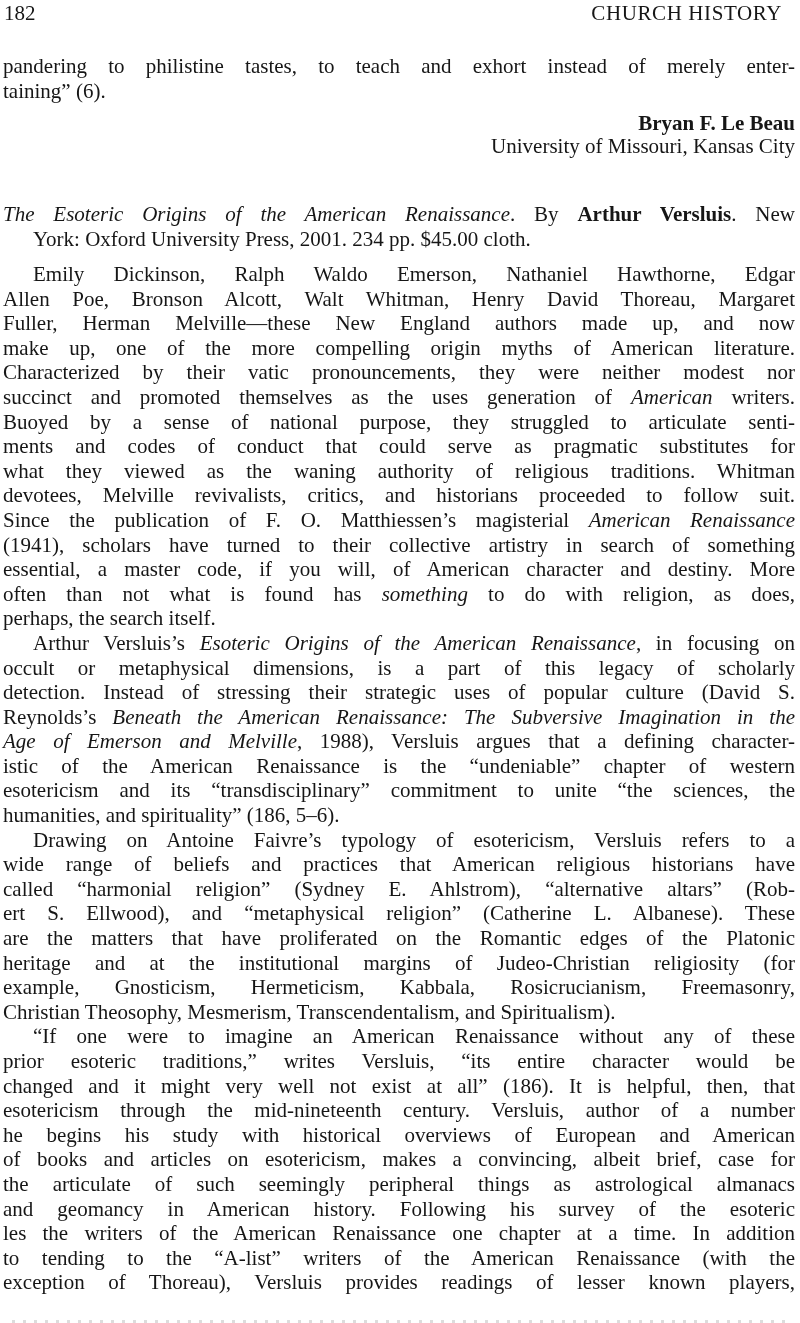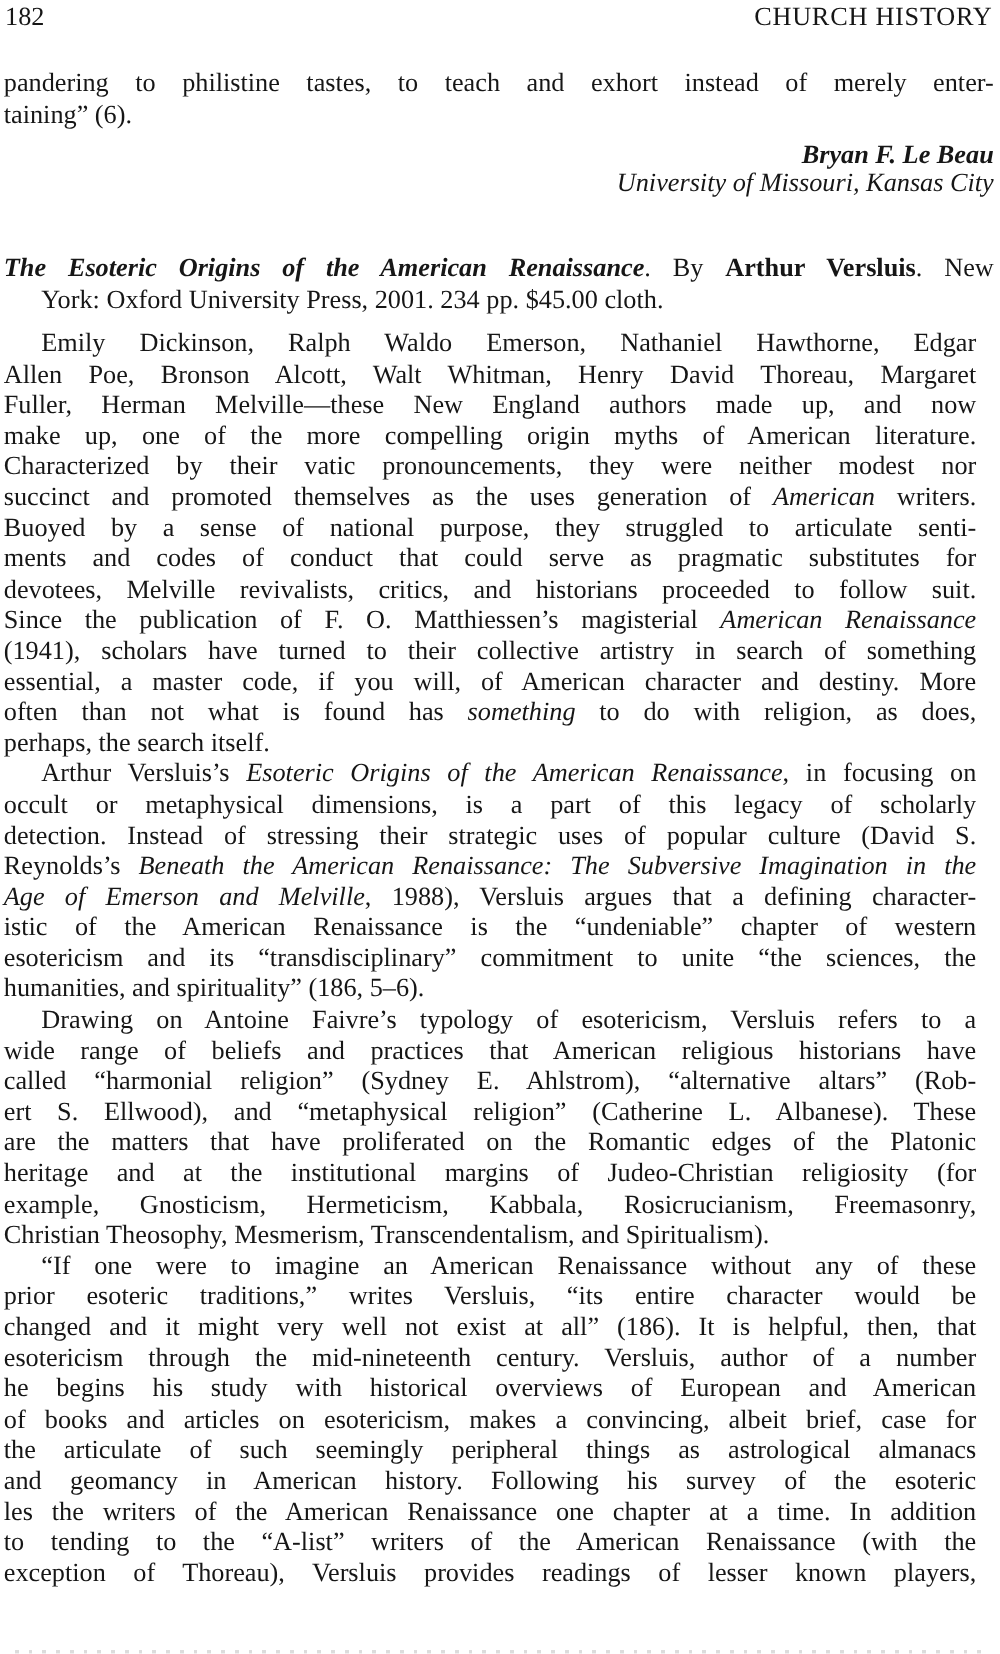--- a/index.html
+++ b/index.html
@@ -7,43 +7,43 @@
     position:relative;
     width:800px;height:1323px;
     background:#ffffff;
     color:#161616;
     font-family:"Liberation Serif","DejaVu Serif",serif;
     font-size:21px;
     line-height:24.6px;
     overflow:hidden;
   }
   .running-header{
-    position:absolute;top:1px;left:4px;right:6px;
+    position:absolute;top:1px;left:4px;right:18px;
     display:flex;justify-content:space-between;align-items:flex-end;
     line-height:24px;
   }
   .journal-title{letter-spacing:0.6px;}
   .review-end{position:absolute;top:54px;left:3px;right:5px;}
-  .byline{position:absolute;top:112px;left:7px;right:5px;text-align:right;line-height:23px;font-style:italic;}
+  .byline{position:absolute;top:112px;left:7px;right:5px;text-align:right;line-height:23px;}
   .reviewer{font-weight:bold;}
   .citation{position:absolute;top:202px;left:3px;right:5px;}
-  .review-body{position:absolute;top:262px;left:3px;right:19px;}
+  .review-body{position:absolute;top:262px;left:3px;right:5px;}
   .para{margin:0;}
   .tline{
     text-align:justify;
     text-align-last:justify;
     text-justify:inter-word;
     white-space:normal;
   }
   .tline.lastline{text-align:left;text-align-last:left;}
   .tline.indent{text-indent:30px;}
   .tline.hang{padding-left:30px;}
   span.i{font-style:italic;}
   span.b{font-weight:bold;}
-  span.bi{font-weight:bold;font-style:italic;margin-top:40px;}
+  span.bi{font-weight:normal;font-style:italic;margin-top:40px;}
   .bottom-smudge{
     position:absolute;bottom:0;left:12px;right:14px;height:3px;
     background:repeating-linear-gradient(90deg,rgba(25,25,25,.5) 0 3px,transparent 3px 11px);
     opacity:.3;
   }
 </style>
 </head>
 <body>
 
 <div class="page">
@@ -71,20 +71,21 @@
   <div class="review-body">
       <div class="para">
         <div class="tline indent"><span>Emily Dickinson, Ralph Waldo Emerson, Nathaniel Hawthorne, Edgar</span></div>
         <div class="tline"><span>Allen Poe, Bronson Alcott, Walt Whitman, Henry David Thoreau, Margaret</span></div>
         <div class="tline"><span>Fuller, Herman Melville—these New England authors made up, and now</span></div>
         <div class="tline"><span>make up, one of the more compelling origin myths of American literature.</span></div>
         <div class="tline"><span>Characterized by their vatic pronouncements, they were neither modest nor</span></div>
         <div class="tline"><span>succinct and promoted themselves as the uses generation of </span><span class="i">American</span><span> writers.</span></div>
         <div class="tline"><span>Buoyed by a sense of national purpose, they struggled to articulate senti-</span></div>
         <div class="tline"><span>ments and codes of conduct that could serve as pragmatic substitutes for</span></div>
+        <div class="tline"><span>what they viewed as the waning authority of religious traditions. Whitman</span></div>
         <div class="tline"><span>devotees, Melville revivalists, critics, and historians proceeded to follow suit.</span></div>
         <div class="tline"><span>Since the publication of F. O. Matthiessen’s magisterial </span><span class="i">American Renaissance</span></div>
         <div class="tline"><span>(1941), scholars have turned to their collective artistry in search of something</span></div>
         <div class="tline"><span>essential, a master code, if you will, of American character and destiny. More</span></div>
         <div class="tline"><span>often than not what is found has </span><span class="i">something</span><span> to do with religion, as does,</span></div>
         <div class="tline lastline"><span>perhaps, the search itself.</span></div>
       </div>
       <div class="para">
         <div class="tline indent"><span>Arthur Versluis’s </span><span class="i">Esoteric Origins of the American Renaissance</span><span>, in focusing on</span></div>
         <div class="tline"><span>occult or metaphysical dimensions, is a part of this legacy of scholarly</span></div>

